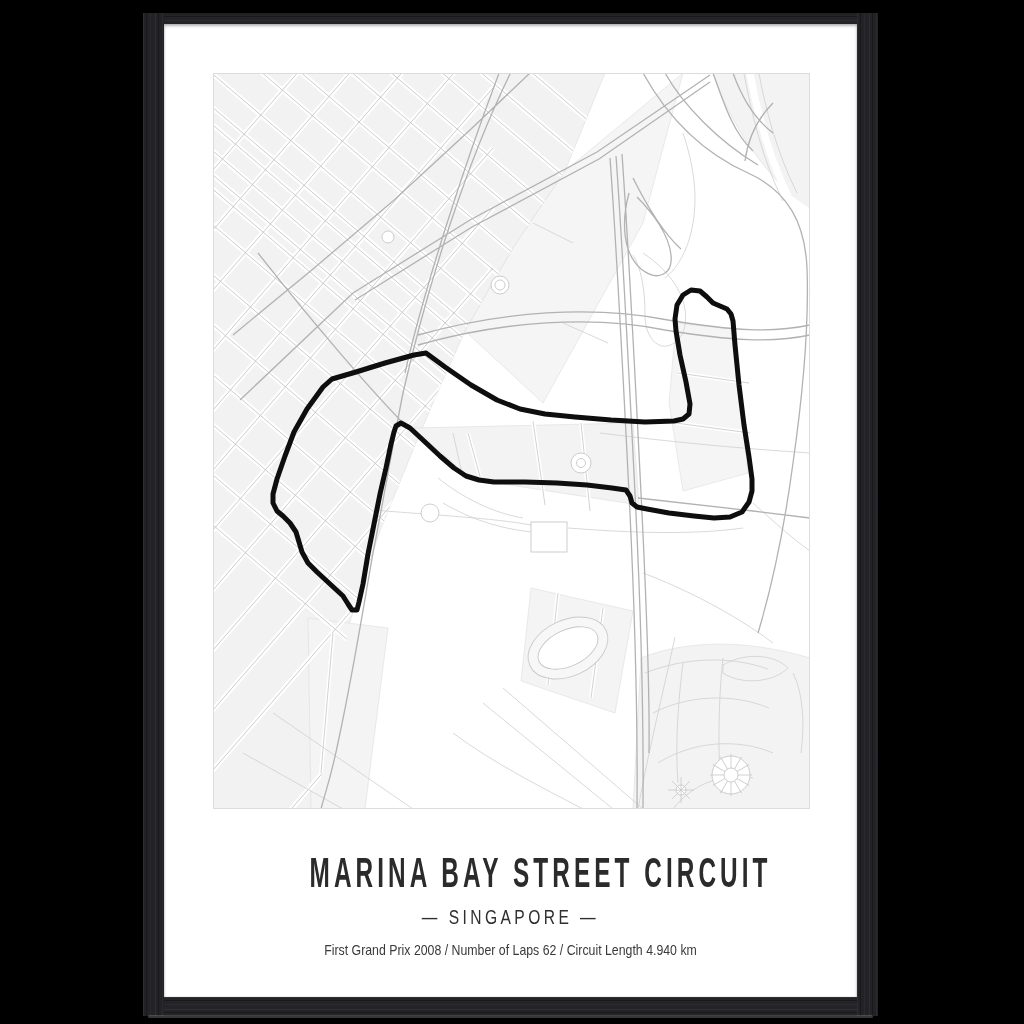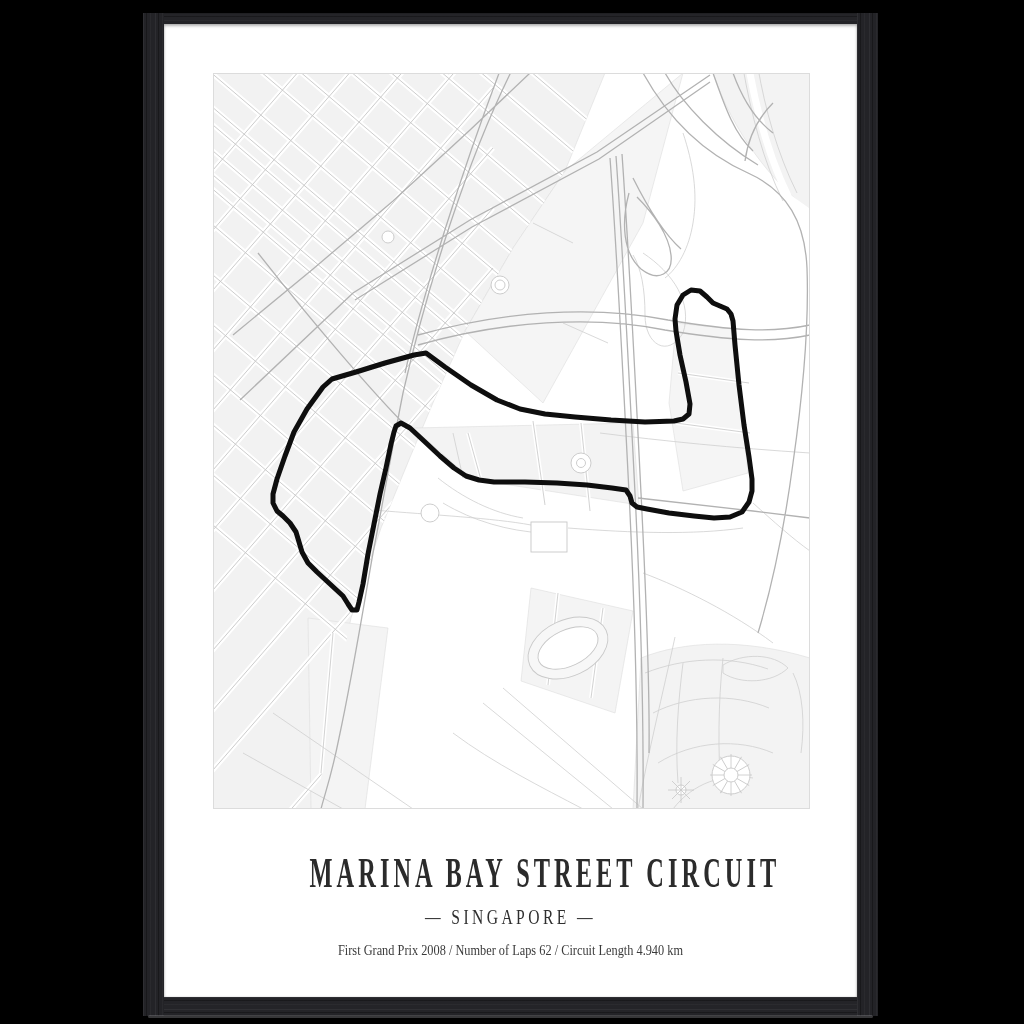--- a/index.html
+++ b/index.html
@@ -1,19 +1,19 @@
 <!DOCTYPE html>
 <html><head>
 <meta charset="utf-8">
 <title>Framed Circuit Map Poster</title>
 <style>
   html,body{margin:0;padding:0;background:#000;}
   .stage{
     position:relative;width:997px;height:1024px;background:#000;overflow:hidden;
-    font-family:Liberation Serif, serif;
+    font-family:Liberation Sans, sans-serif;
   }
   
   .frame{
     position:absolute;left:143px;top:13px;width:735px;height:1003px;
     background:#242428;
     box-shadow:inset 0 0 0 1px rgba(0,0,0,.45);
   }
   .frame::before{ 
     content:'';position:absolute;inset:0;
     background-image:repeating-linear-gradient(180deg,

